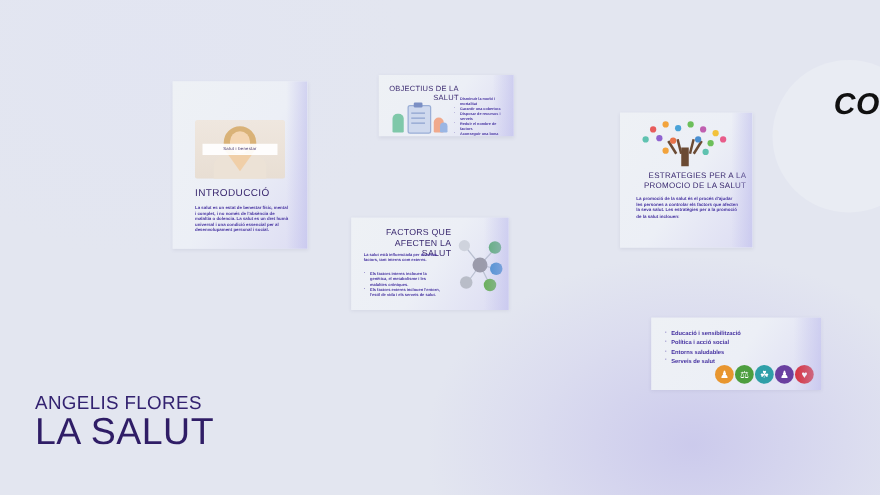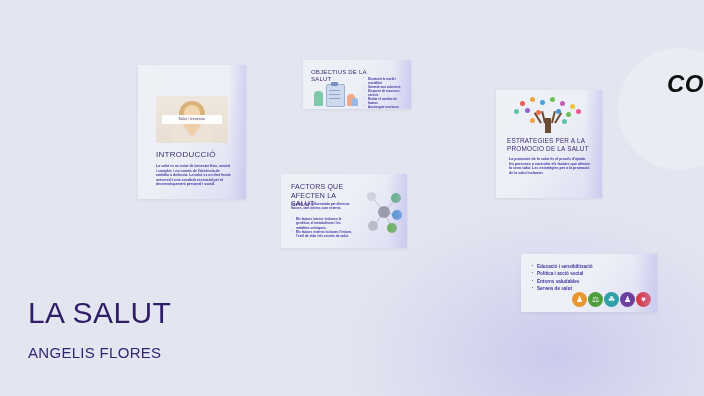--- a/index.html
+++ b/index.html
@@ -46,21 +46,21 @@
     position:absolute;
     background:linear-gradient(125deg,#eef1f5 0%,#eceff6 52%,#dcdcf3 100%);
     box-shadow:0 1px 3px rgba(70,70,120,.10);
     overflow:hidden;
   }
   .card::after{
     content:"";position:absolute;right:0;top:0;bottom:0;width:16%;
     background:linear-gradient(90deg,rgba(201,200,240,0) 0%,rgba(188,187,236,.55) 100%);
     pointer-events:none;
   }
-  .h{color:#3b2a70;font-weight:400;line-height:1.22;}
+  .h{color:#3b2a70;font-weight:400;line-height:1.22;text-align:right;}
   .p{color:#4531a0;font-weight:bold;line-height:1.3;}
   .bl{color:#4531a0;font-weight:bold;line-height:1.35;}
   .bl div{position:relative;padding-left:5px;}
   .bl div::before{content:"·";position:absolute;left:0;top:-1px;}
 
   
   #card-intro{left:138px;top:65px;width:108px;height:134px;}
   #intro-photo{
     position:absolute;left:18px;top:31px;width:72px;height:47px;border-radius:2px;
     background:
@@ -219,15 +219,15 @@
         <div class="ic" style="background: rgb(77, 158, 63);">⚖</div>
         <div class="ic" style="background: rgb(47, 159, 168);">☘</div>
         <div class="ic" style="background: rgb(106, 63, 160);">♟</div>
         <div class="ic" style="background: rgb(216, 48, 60);">♥</div>
       </div>
   </div>
 
 </div>
 
 <div id="title-block">
+  <div id="author">ANGELIS FLORES</div>
   <div id="main-title">LA SALUT</div>
-  <div id="author">ANGELIS FLORES</div>
 </div>
 
 </body></html>

